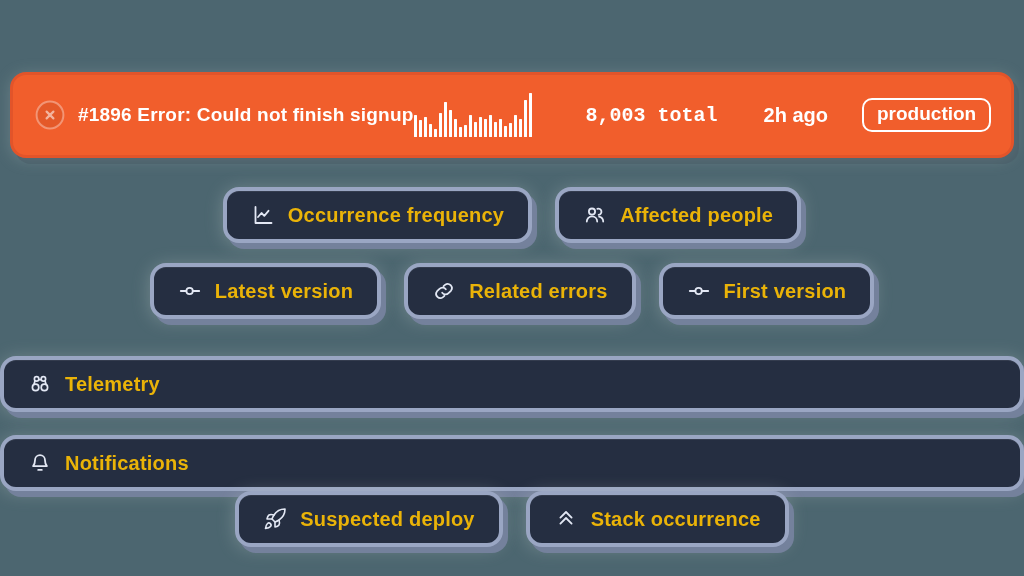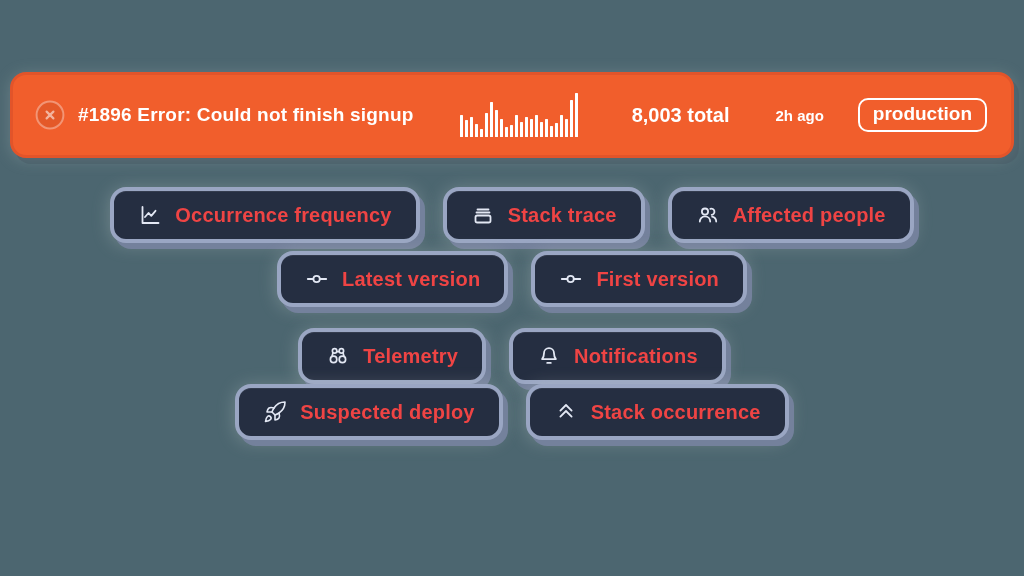--- a/index.html
+++ b/index.html
@@ -31,46 +31,46 @@
     font-size:19px;font-weight:700;letter-spacing:.2px;
     white-space:nowrap;
   }
   .spark{
     margin-left:auto;
     width:118px;height:44px;
     display:flex;align-items:flex-end;gap:2px;
     flex:0 0 auto;
   }
   .spark .bar{width:3px;background:#fff;border-radius:.5px;}
-  .banner-total{margin-left:54px;font-size:20px;font-weight:700;white-space:nowrap;}
-  .banner-age{margin-left:46px;font-size:15px;font-weight:700;white-space:nowrap;}
+  .banner-total{margin-left:54px;font-size:20px;font-weight:700;white-space:nowrap;font-family:Liberation Mono, monospace;}
+  .banner-age{margin-left:46px;font-size:20px;font-weight:700;white-space:nowrap;}
   .env-badge{
     margin-left:34px;
     border:2px solid #fff;border-radius:10px;
     padding:3px 13px 5px;
     font-size:19px;font-weight:700;color:#fff;
     background:transparent;
     white-space:nowrap;
   }
 
   
   .rows{position:absolute;left:0;right:0;top:187px;}
   .row{display:flex;justify-content:center;gap:23px;}
-  .row-2{margin-top:8px;}
-  .row-3{margin-top:21px;}
+  .row-2{margin-top:20px;}
+  .row-3{margin-top:37px;flex-direction:column;}
   .row-4{}
   .pill{
     display:flex;align-items:center;gap:13px;
     height:56px;
     padding:0 24px;
     background:#252e41;
     border:4px solid #9aa6c3;
     border-radius:16px;
     box-shadow:5px 6px 0 #74819c, 0 2px 18px rgba(205,216,210,.30), inset 0 1px 0 rgba(255,255,255,.07);
-    color:#ef4444;
+    color:#eab308;
     font-family:inherit;font-size:20px;font-weight:700;letter-spacing:.2px;
     cursor:pointer;white-space:nowrap;
   }
   .pill svg{flex:0 0 auto;display:block;}
 </style>
 </head>
 <body>
 
 <div class="stage">
 
@@ -118,45 +118,44 @@
     <div class="row row-1">
       <button class="pill">
         <svg width="24" height="24" viewBox="0 0 24 24" fill="none" stroke="#e3e8f4" stroke-width="1.8" stroke-linecap="round" stroke-linejoin="round">
           <path d="M4.5 4v16h16"></path>
             <path d="M7 14l3.5-4 2.8 2.8 4.2-5"></path>
         </svg>
         <span>Occurrence frequency</span>
       </button>
       <button class="pill">
         <svg width="24" height="24" viewBox="0 0 24 24" fill="none" stroke="#e3e8f4" stroke-width="1.8" stroke-linecap="round" stroke-linejoin="round">
-          <rect x="4.5" y="12.5" width="15" height="7" rx="1.8"></rect>
-            <path d="M5.5 9.5h13"></path>
-            <path d="M6.5 6.5h11"></path>
-        </svg>
-        <span>Stack trace</span>
-      </button>
-      <button class="pill">
-        <svg width="24" height="24" viewBox="0 0 24 24" fill="none" stroke="#e3e8f4" stroke-width="1.8" stroke-linecap="round" stroke-linejoin="round">
           <circle cx="9" cy="8.6" r="3.1"></circle>
           <path d="M3.8 18.6c0-2.9 2.3-5.2 5.2-5.2s5.2 2.3 5.2 5.2"></path>
           <path d="M14.3 5.8a3.1 3.1 0 1 1 1.4 6"></path>
           <path d="M16.1 13.6c2.4.5 4.1 2.5 4.1 5"></path>
         </svg>
         <span>Affected people</span>
       </button>
     </div>
 
     <div class="row row-2">
       <button class="pill">
         <svg width="24" height="24" viewBox="0 0 24 24" fill="none" stroke="#e3e8f4" stroke-width="1.8" stroke-linecap="round" stroke-linejoin="round">
           <path d="M2.8 12h5.2"></path>
             <circle cx="11.6" cy="12" r="3.2"></circle>
             <path d="M15.2 12h6"></path>
         </svg>
         <span>Latest version</span>
+      </button>
+      <button class="pill">
+        <svg width="24" height="24" viewBox="0 0 24 24" fill="none" stroke="#e3e8f4" stroke-width="1.8" stroke-linecap="round" stroke-linejoin="round">
+          <path d="M10.2 13.8a4.2 4.2 0 0 0 6.3.4l2.4-2.4a4.2 4.2 0 0 0-5.9-5.9l-1.4 1.3"></path>
+          <path d="M13.8 10.2a4.2 4.2 0 0 0-6.3-.4l-2.4 2.4a4.2 4.2 0 0 0 5.9 5.9l1.4-1.3"></path>
+        </svg>
+        <span>Related errors</span>
       </button>
       <button class="pill">
         <svg width="24" height="24" viewBox="0 0 24 24" fill="none" stroke="#e3e8f4" stroke-width="1.8" stroke-linecap="round" stroke-linejoin="round">
           <path d="M2.8 12h5.2"></path>
             <circle cx="11.6" cy="12" r="3.2"></circle>
             <path d="M15.2 12h6"></path>
         </svg>
         <span>First version</span>
       </button>
     </div>

